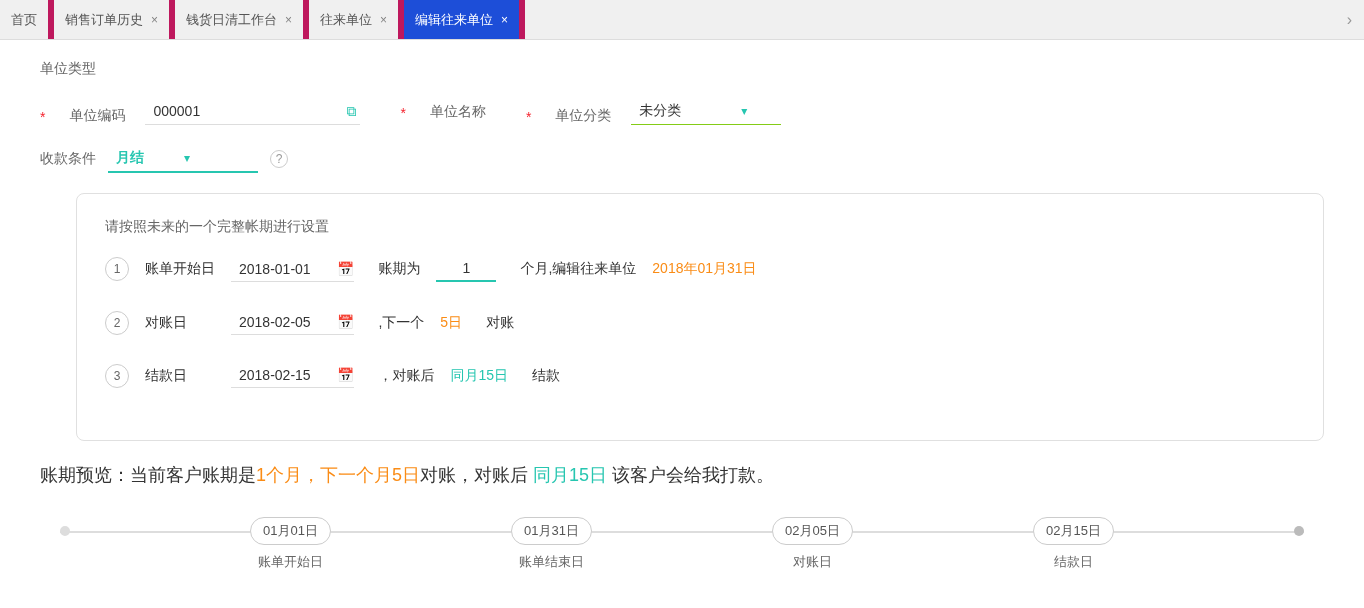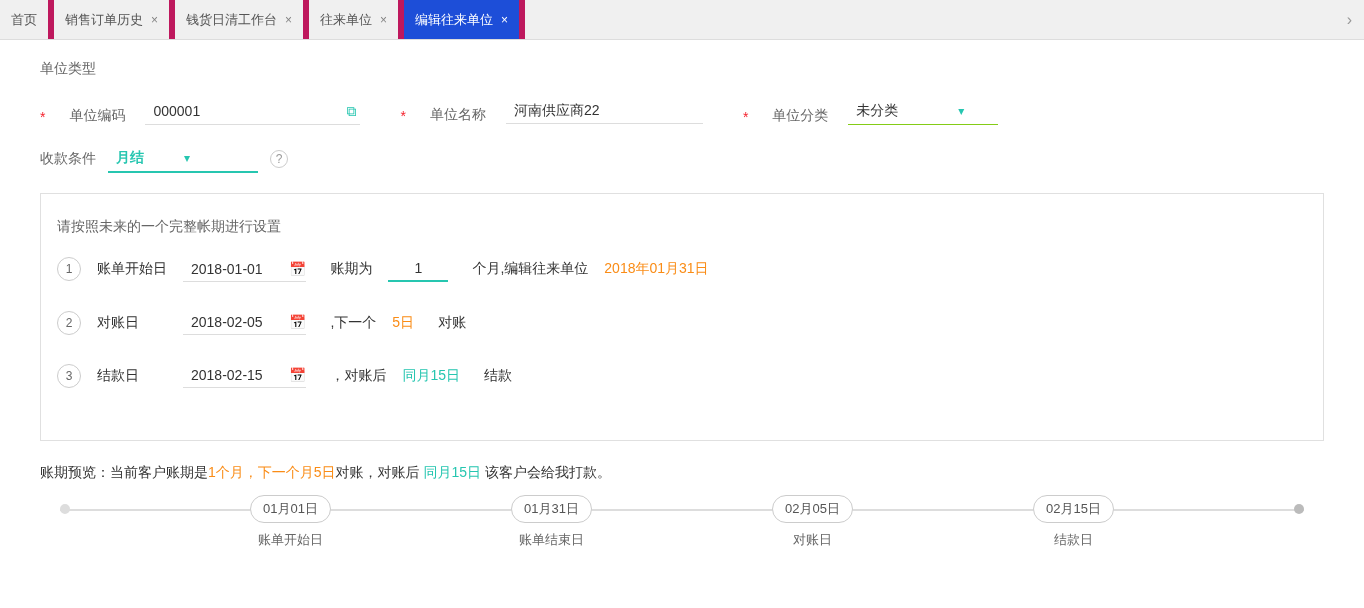--- a/index.html
+++ b/index.html
@@ -174,24 +174,25 @@
       align-items: center;
       justify-content: center;
       color: #999;
       font-size: 12px;
       cursor: pointer;
     }
 
     
     .settings-card {
       border: 1px solid #e0e0e0;
-      border-radius: 0;
-      padding: 24px 16px;
+      border-radius: 8px;
+      padding: 24px 28px;
       margin-bottom: 20px;
       background: #fff;
+      margin-left: 36px;
     }
     .settings-title {
       color: #666;
       margin-bottom: 20px;
       font-size: 14px;
     }
 
     
     .setting-row {
       display: flex;
@@ -251,22 +252,22 @@
       color: #333;
       width: 60px;
       text-align: center;
       padding: 4px 0;
     }
 
     
     .preview-section { margin-top: 10px; }
     .preview-text {
       color: #333;
-      margin-bottom: 12px;
-      font-size: 14px;
+      margin-bottom: 27px;
+      font-size: 18px;
       line-height: 1.6;
     }
 
     
     .timeline {
       display: flex;
       align-items: flex-start;
       padding: 0 20px;
       position: relative;
       margin-top: 10px;
@@ -372,21 +373,20 @@
       <span class="required">*</span>
       <span class="form-label">单位编码</span>
       <div class="input-with-icon">
         <input type="text" value="000001" style="">
         <span class="copy-icon">⧉</span>
       </div>
     </div>
     <div class="form-field">
       <span class="required">*</span>
       <span class="form-label">单位名称</span>
-      <input type="text" class="input-field" style="min-width: 180px;" value="河南供应商22">
     </div>
     <div class="form-field">
       <span class="required">*</span>
       <span class="form-label">单位分类</span>
       <div class="select-field">
         <span class="select-text">未分类</span>
         <span class="chevron">▾</span>
       </div>
     </div>
   </div>

